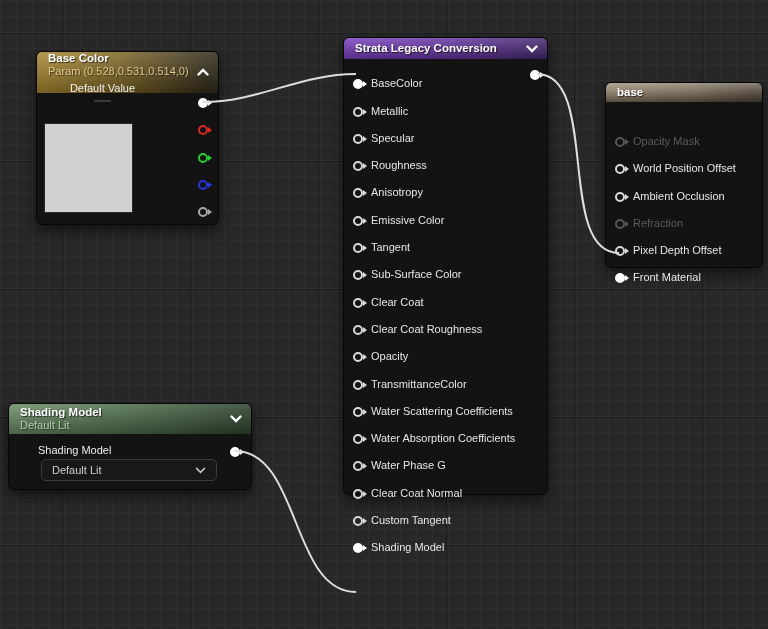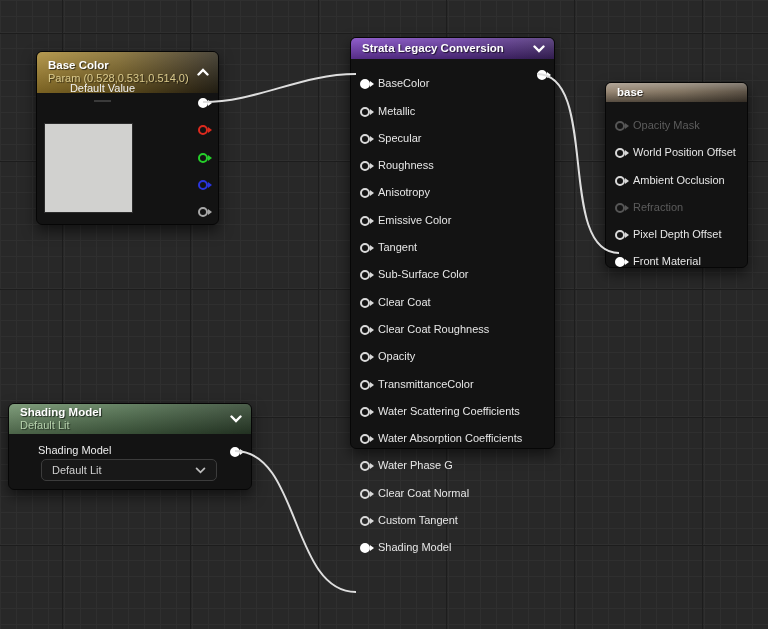--- a/index.html
+++ b/index.html
@@ -32,21 +32,21 @@
   .node-title{
     color:#fff;font-size:11.5px;font-weight:bold;
     text-shadow:1px 1px 1px rgba(0,0,0,0.65);
     display:block;line-height:13px;
   }
   .node-subtitle{
     font-size:11px;display:block;line-height:13px;
     text-shadow:1px 1px 1px rgba(0,0,0,0.5);
   }
   .hdr-gold{
-    height:41px;padding-top:7px;
+    height:41px;
     background:linear-gradient(to bottom,rgba(255,255,255,0.16),rgba(0,0,0,0.28)),
                linear-gradient(to right,#a8872f,#7d6524 45%,#3a301a 90%,#2c2718);
   }
   .hdr-gold .node-subtitle{color:#d9c98c;}
   .hdr-purple{
     height:21px;line-height:21px;
     background:linear-gradient(to bottom,rgba(255,255,255,0.16),rgba(0,0,0,0.3)),
                linear-gradient(to right,#7b40c2,#6334a0 55%,#45286e);
   }
   .hdr-purple .node-title{line-height:21px;}
@@ -79,21 +79,21 @@
   .pin.green{border-color:#25cf2a;} .pin.green::after{border-left-color:#25cf2a;}
   .pin.blue{border-color:#2a35dd;}  .pin.blue::after{border-left-color:#2a35dd;}
   .pin.alpha{border-color:#a8a8a8;} .pin.alpha::after{border-left-color:#a8a8a8;}
   .node-row{
     display:flex;align-items:flex-end;gap:8px;padding-left:9px;
     font-size:11px;color:#e6e6e6;
   }
   .node-row.disabled{color:#5c5c5c;}
   .strata-body{padding-top:3px;}
   .strata-body .node-row{height:27.3px;}
-  .base-body{padding-top:2px;}
+  .base-body{padding-top:18px;}
   .base-body .node-row{height:27.2px;}
   .abs{position:absolute;}
   .dv-row{
     position:absolute;top:32px;left:0;right:50px;height:18px;
     display:flex;align-items:center;justify-content:flex-end;gap:6px;
     font-size:11px;color:#f0f0f0;flex-direction:column;
   }
   .checker{
     width:15px;height:15px;border:1px solid #3a3a3a;
     background:conic-gradient(#dedede 25%,#7d7d7d 25% 50%,#dedede 50% 75%,#7d7d7d 75%);
@@ -133,21 +133,21 @@
       <span class="checker"></span>
     </div>
     <span class="pin connected abs" style="left:161px;top:46px;"></span>
     <span class="pin red abs" style="left:161px;top:73px;"></span>
     <span class="pin green abs" style="left:161px;top:101px;"></span>
     <span class="pin blue abs" style="left:161px;top:128px;"></span>
     <span class="pin alpha abs" style="left:161px;top:155px;"></span>
     <div class="preview"></div>
   </div>
 
-  <div class="node" style="left:350px;top:37px;width:205px;height:412px;">
+  <div class="node" style="left:343px;top:37px;width:205px;height:458px;">
     <div class="node-header hdr-purple">
       <span class="node-title">Strata Legacy Conversion</span>
       <svg class="chev" style="right:9px;top:7px;" viewBox="0 0 12 8">
         <path d="M1.5 1.5 L6 6 L10.5 1.5" stroke="#ffffff" stroke-width="2.4" fill="none" stroke-linecap="round"></path>
       </svg>
     </div>
     <div class="strata-body">
       <div class="node-row">
         <span class="pin connected"></span>
         <span>BaseColor</span>
@@ -217,21 +217,21 @@
         <span>Custom Tangent</span>
       </div>
       <div class="node-row">
         <span class="pin connected"></span>
         <span>Shading Model</span>
       </div>
     </div>
     <span class="pin connected abs" style="left:186px;top:32px;"></span>
   </div>
 
-  <div class="node" style="left:605px;top:82px;width:143px;height:186px;">
+  <div class="node" style="left:605px;top:82px;width:158px;height:186px;">
     <div class="node-header hdr-tan">
       <span class="node-title">base</span>
     </div>
     <div class="base-body">
       <div class="node-row disabled">
         <span class="pin disabled"></span>
         <span>Opacity Mask</span>
       </div>
       <div class="node-row">
         <span class="pin"></span>

